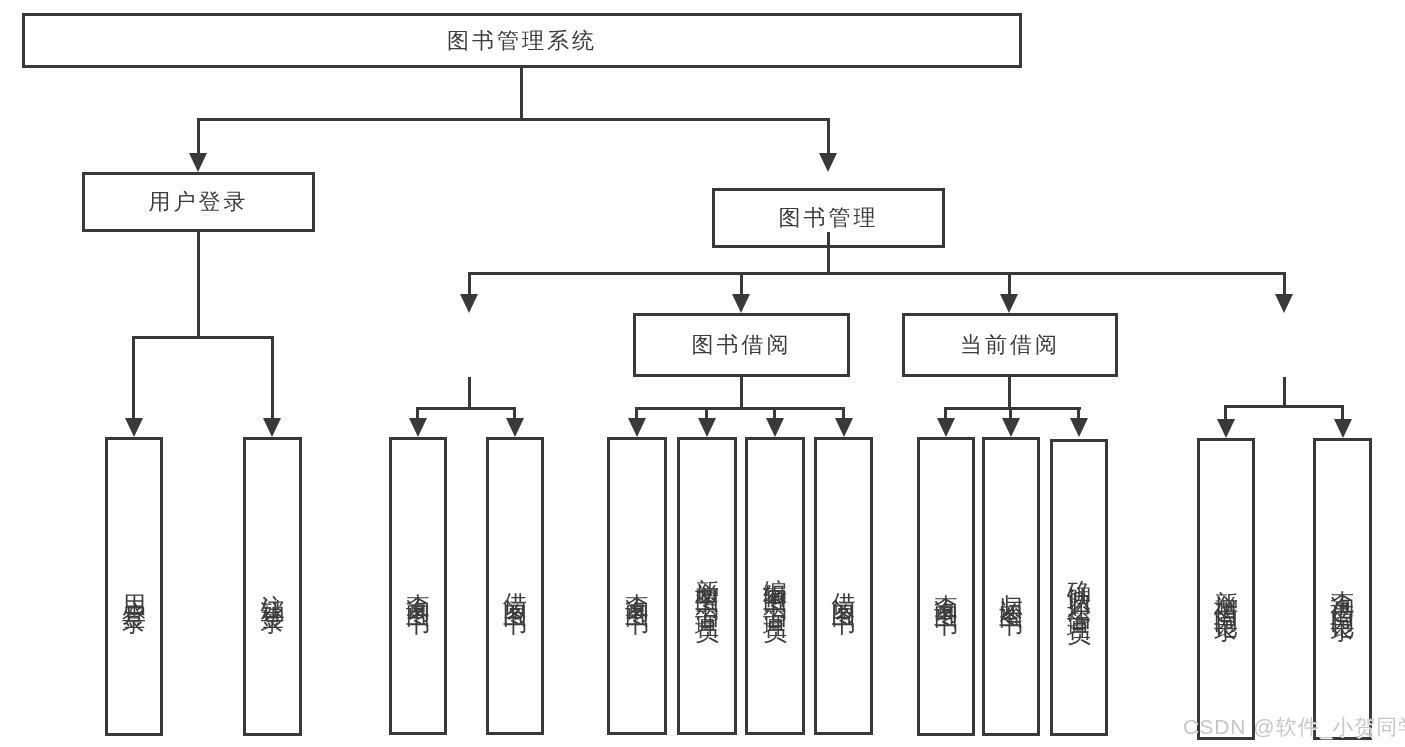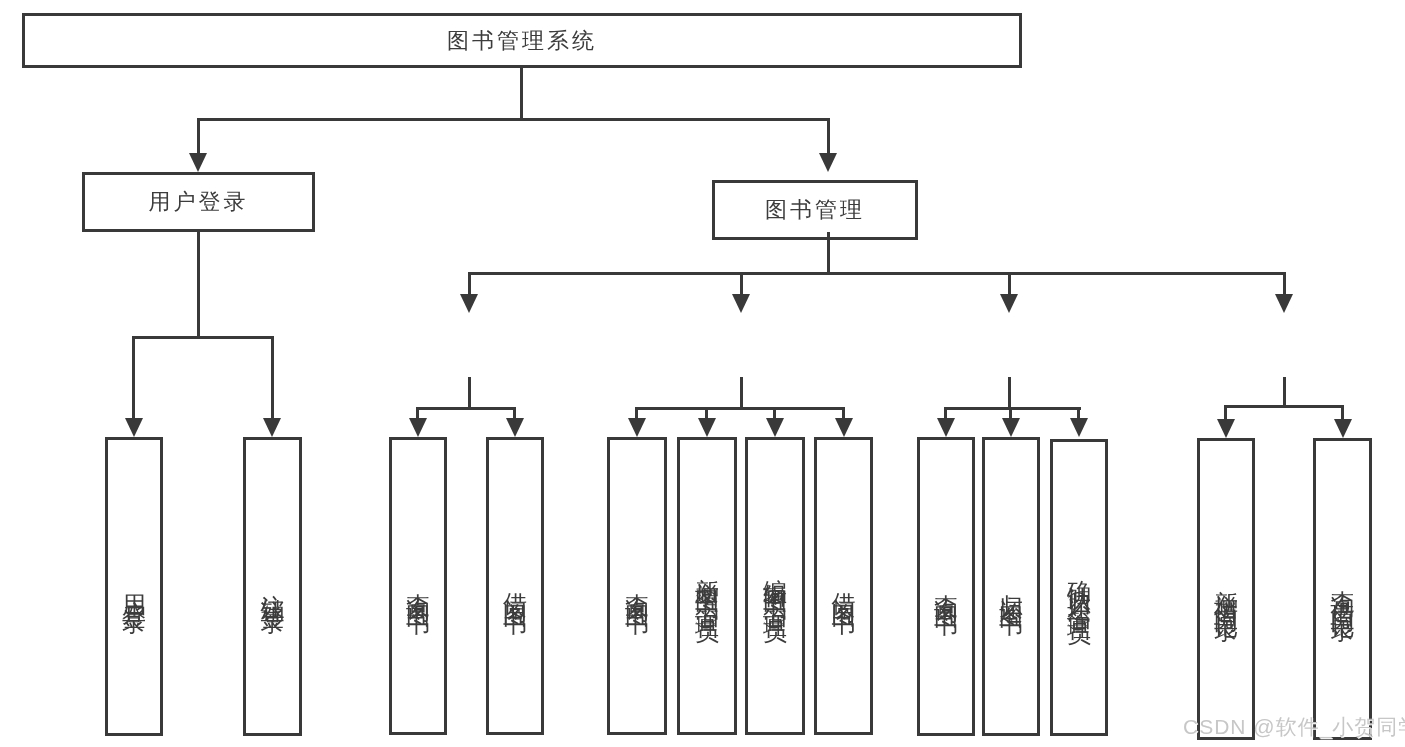--- a/index.html
+++ b/index.html
@@ -75,21 +75,21 @@
   <div class="line" style="left:520px;top:68px;width:3px;height:52px"></div>
   <div class="line" style="left:197px;top:118px;width:633px;height:3px"></div>
   <div class="line" style="left:197px;top:118px;width:3px;height:37px"></div>
   <div class="arrow" style="left:189px;top:153px"></div>
   <div class="line" style="left:827px;top:118px;width:3px;height:37px"></div>
   <div class="arrow" style="left:819px;top:153px"></div>
 
   <div class="node h" style="left:82px;top:172px;width:233px;height:60px">
     <span>用户登录</span>
   </div>
-  <div class="node h" style="left:712px;top:180px;width:206px;height:60px">
+  <div class="node h" style="left:712px;top:188px;width:233px;height:60px">
     <span>图书管理</span>
   </div>
 
   <div class="line" style="left:197px;top:232px;width:3px;height:104px"></div>
   <div class="line" style="left:132px;top:336px;width:142px;height:3px"></div>
   <div class="line" style="left:132px;top:336px;width:3px;height:85px"></div>
   <div class="arrow" style="left:125px;top:418px"></div>
   <div class="line" style="left:271px;top:336px;width:3px;height:85px"></div>
   <div class="arrow" style="left:263px;top:418px"></div>
 
@@ -97,20 +97,26 @@
   <div class="line" style="left:468px;top:272px;width:818px;height:3px"></div>
   <div class="line" style="left:468px;top:272px;width:3px;height:26px"></div>
   <div class="arrow" style="left:460px;top:294px"></div>
   <div class="line" style="left:740px;top:272px;width:3px;height:26px"></div>
   <div class="arrow" style="left:732px;top:294px"></div>
   <div class="line" style="left:1008px;top:272px;width:3px;height:26px"></div>
   <div class="arrow" style="left:1000px;top:294px"></div>
   <div class="line" style="left:1283px;top:272px;width:3px;height:26px"></div>
   <div class="arrow" style="left:1275px;top:294px"></div>
 
+  <div class="node h" style="left:633px;top:313px;width:217px;height:64px">
+    <span>图书借阅</span>
+  </div>
+  <div class="node h" style="left:902px;top:313px;width:216px;height:64px">
+    <span>当前借阅</span>
+  </div>
 
   <div class="line" style="left:468px;top:377px;width:3px;height:30px"></div>
   <div class="line" style="left:416px;top:407px;width:100px;height:3px"></div>
   <div class="line" style="left:416px;top:407px;width:3px;height:14px"></div>
   <div class="arrow" style="left:409px;top:418px"></div>
   <div class="line" style="left:513px;top:407px;width:3px;height:14px"></div>
   <div class="arrow" style="left:506px;top:418px"></div>
 
   <div class="line" style="left:740px;top:377px;width:3px;height:30px"></div>
   <div class="line" style="left:635px;top:407px;width:210px;height:3px"></div>

